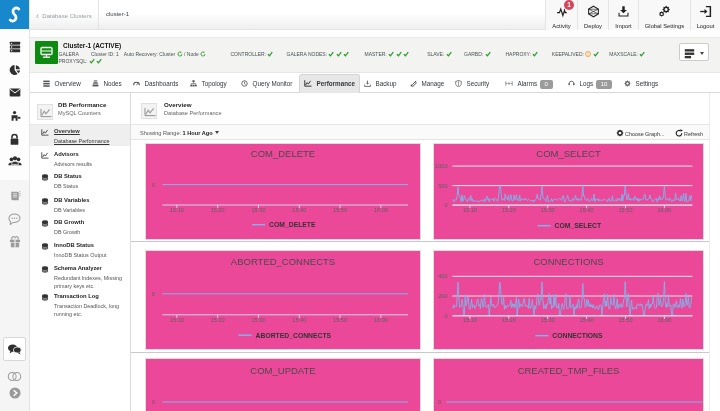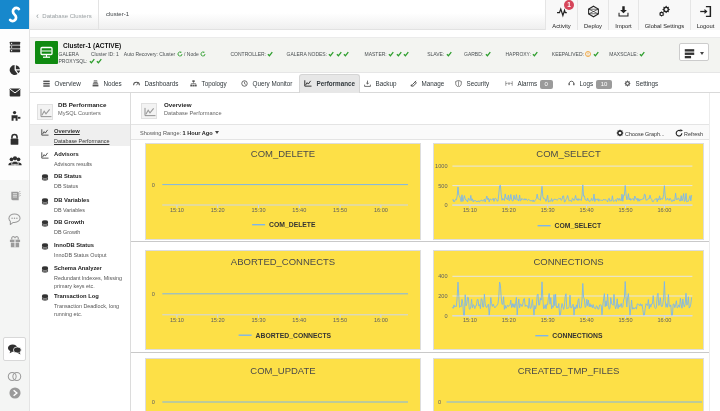--- a/index.html
+++ b/index.html
@@ -51,21 +51,21 @@
 #mhead .ibox{position:absolute;left:10px;top:10px;width:16px;height:16px;background:#f3f3f3;border:1px solid #e0e0e0;}
 #mhead .t1{position:absolute;left:33px;top:8px;font-size:6.2px;font-weight:bold;color:#222;}
 #mhead .t2{position:absolute;left:33px;top:16.5px;font-size:5.6px;color:#666;}
 #toolbar{position:absolute;left:0;top:31px;width:578px;height:16px;background:#fafafa;border-top:1px solid #e4e4e4;border-bottom:1px solid #e4e4e4;}
 #toolbar .lft{position:absolute;left:9px;top:4.5px;font-size:5.6px;color:#555;}
 #toolbar .lft b{color:#222;}
 #toolbar .rgt{position:absolute;right:6px;top:4px;font-size:5.4px;color:#333;}
 #toolbar .rgt svg{vertical-align:-1.5px;}
 .caret{display:inline-block;width:0;height:0;border-left:2.5px solid transparent;border-right:2.5px solid transparent;border-top:3px solid #444;vertical-align:1px;margin-left:2px;}
 
-.card{position:absolute;background:#fde047;border:1px solid #ddd;}
+.card{position:absolute;background:#ec4899;border:1px solid #ddd;}
 .card svg{display:block;}
 .rowsep{position:absolute;left:0;width:578px;border-top:1px solid #c9c9c9;}
 #scrollgut{position:absolute;left:709px;top:93px;width:11px;height:318px;background:#fff;border-left:1px solid #ececec;}
 </style>
 </head>
 <body>
 <div id="app">
 
 <div id="topbar">
   <div id="crumb"><span style="font-size:9px;vertical-align:-1px;">‹</span>&nbsp; Database Clusters</div>

